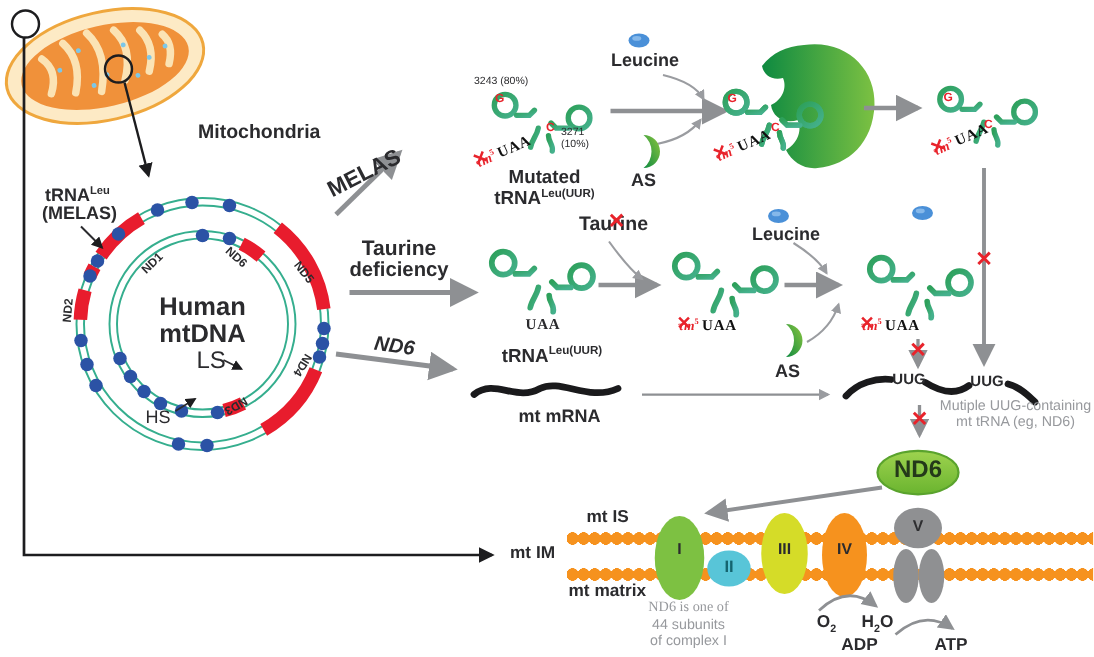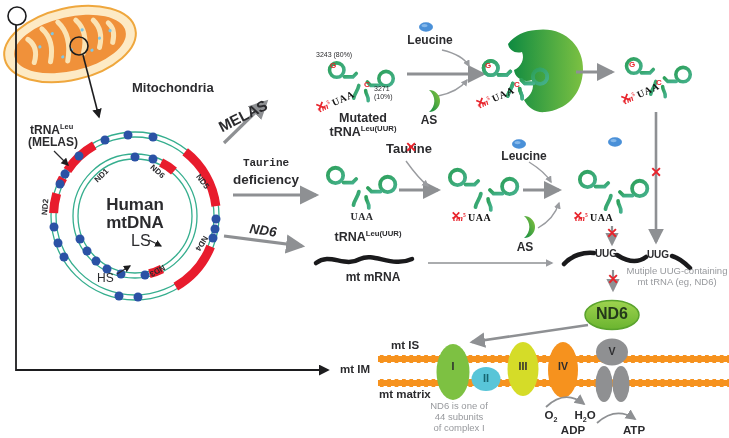--- a/index.html
+++ b/index.html
@@ -248,21 +248,21 @@
   <div class="lbl" style="left:97px;top:272px;font-size:12px;">HS</div>
 
   <div class="lbl b" style="left:102px;top:176px;font-size:8px;transform:translate(-50%,-50%) rotate(-44deg);">ND1</div>
   <div class="lbl b" style="left:46px;top:207px;font-size:8px;transform:translate(-50%,-50%) rotate(-85deg);">ND2</div>
   <div class="lbl b" style="left:157px;top:172px;font-size:8px;transform:translate(-50%,-50%) rotate(42deg);">ND6</div>
   <div class="lbl b" style="left:202px;top:182px;font-size:8px;transform:translate(-50%,-50%) rotate(52deg);">ND5</div>
   <div class="lbl b" style="left:201px;top:243px;font-size:8px;transform:translate(-50%,-50%) rotate(122deg);">ND4</div>
   <div class="lbl b" style="left:157px;top:270px;font-size:8px;transform:translate(-50%,-50%) rotate(150deg);">ND3</div>
 
   <div class="lbl b" style="left:243px;top:116px;font-size:15px;transform:translate(-50%,-50%) rotate(-27deg);">MELAS</div>
-  <div class="lbl b c" style="left:266px;top:158px;font-size:11px;font-family:Liberation Mono, monospace;">Taurine</div>
+  <div class="lbl b c" style="left:266px;top:158px;font-size:14px;">Taurine</div>
   <div class="lbl b c" style="left:266px;top:173px;font-size:13.5px;">deficiency</div>
   <div class="lbl b" style="left:263px;top:231px;font-size:13.5px;font-style:italic;transform:translate(-50%,-50%) rotate(8deg);">ND6</div>
 
   <div class="lbl" style="left:316px;top:51px;font-size:7px;">3243 (80%)</div>
   <div class="lbl" style="left:374px;top:85px;font-size:7px;">3271</div>
   <div class="lbl" style="left:374px;top:93px;font-size:7px;">(10%)</div>
   <div class="gc" style="left:330px;top:61px;">G</div>
   <div class="gc" style="left:364px;top:80px;">C</div>
   <div class="gc" style="left:485px;top:61px;">G</div>
   <div class="gc" style="left:514px;top:80px;">C</div>
@@ -322,21 +322,21 @@
   <div class="lbl b" style="left:391px;top:339px;font-size:11.5px;">mt IS</div>
   <div class="lbl b" style="left:340px;top:363px;font-size:11.5px;">mt IM</div>
   <div class="lbl b" style="left:379px;top:388px;font-size:11.5px;">mt matrix</div>
 
   <div class="lbl b c" style="left:453px;top:361px;font-size:10.5px;">I</div>
   <div class="lbl b c" style="left:486px;top:373px;font-size:11px;color:#15646f;">II</div>
   <div class="lbl b c" style="left:523px;top:361px;font-size:10.5px;">III</div>
   <div class="lbl b c" style="left:563px;top:361px;font-size:10.5px;">IV</div>
   <div class="lbl b c" style="left:612px;top:346px;font-size:10.5px;color:#2e2e30;">V</div>
 
-  <div class="lbl gray c" style="left:459px;top:401px;font-size:9.5px;">ND6 is one of</div>
+  <div class="lbl gray c" style="left:459px;top:401px;font-size:9.5px;font-family:Liberation Serif, serif;">ND6 is one of</div>
   <div class="lbl gray c" style="left:459px;top:412px;font-size:9.5px;">44 subunits</div>
   <div class="lbl gray c" style="left:459px;top:423px;font-size:9.5px;">of complex I</div>
 
   <div class="lbl b c" style="left:551px;top:409px;font-size:11.5px;">
     <span>O</span><sub>2</sub>
   </div>
   <div class="lbl b c" style="left:585px;top:409px;font-size:11.5px;">
     <span>H</span><sub>2</sub><span>O</span>
   </div>
   <div class="lbl b c" style="left:573px;top:424px;font-size:11.5px;">ADP</div>

